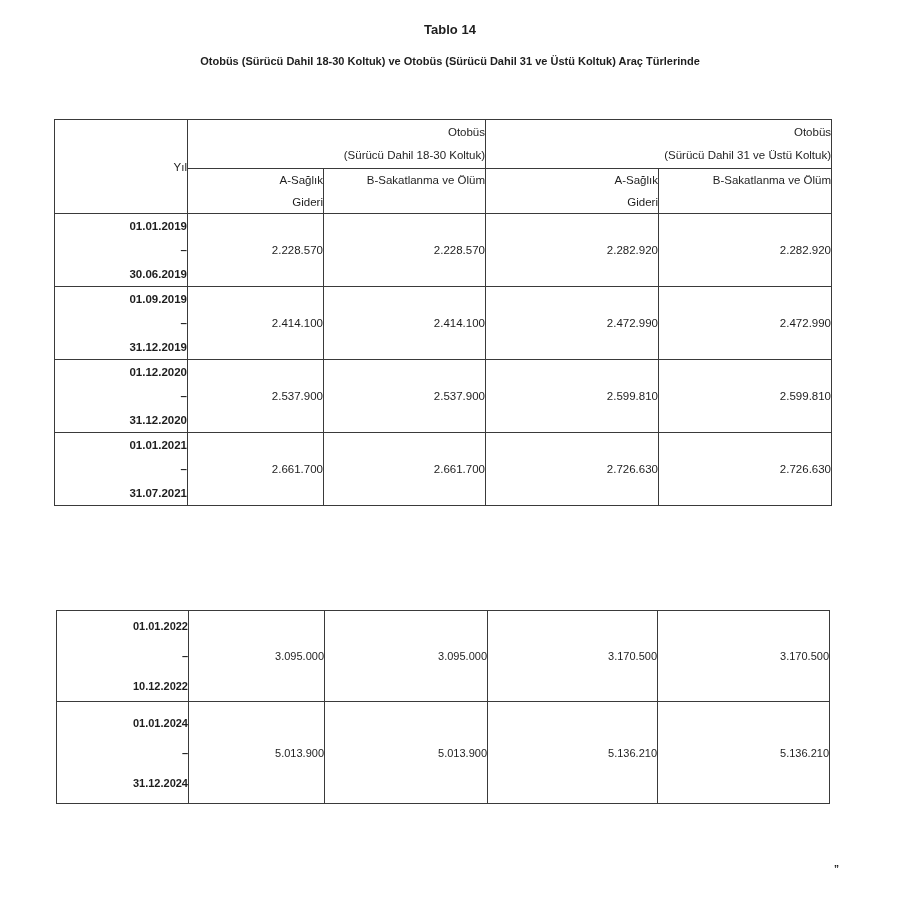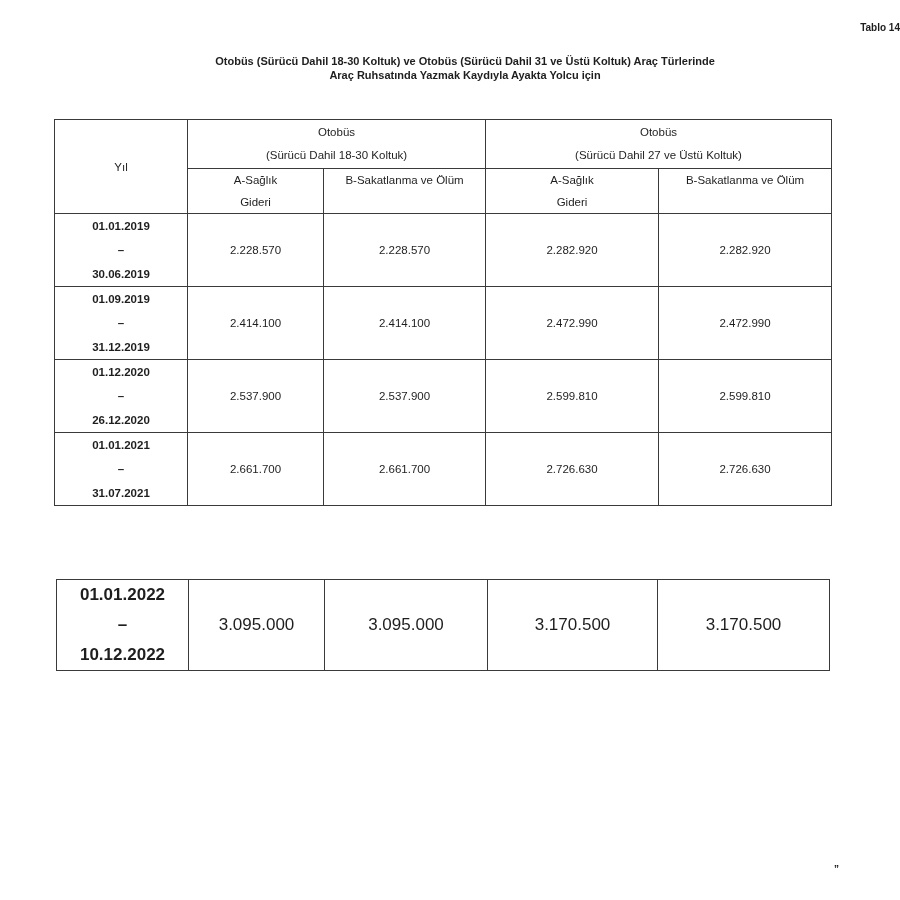--- a/index.html
+++ b/index.html
@@ -13,58 +13,58 @@
       position: relative;
       overflow: hidden;
       font-family: "Liberation Sans", "DejaVu Sans", sans-serif;
       color: #1e1e1e;
     }
     .doc-title {
       position: absolute;
       left: 0;
       width: 900px;
       top: 22px;
-      text-align: right;
+      text-align: center;
       font-weight: bold;
-      font-size: 10px;
+      font-size: 13px;
     }
     .doc-subtitle {
       position: absolute;
-      left: 145px;
+      left: 130px;
       width: 640px;
       top: 55px;
       text-align: center;
       font-weight: bold;
       font-size: 11px;
       line-height: 13.5px;
     }
     .doc-subtitle div { white-space: nowrap; }
 
     table.grid {
       position: absolute;
       border-collapse: collapse;
       table-layout: fixed;
       font-size: 11.5px;
     }
     table.grid td {
       border: 1.3px solid #3a3a3a;
-      text-align: center;
+      text-align: right;
       vertical-align: middle;
       padding: 0;
     }
     #top-table {
       left: 54px;
       top: 119px;
       width: 777px;
     }
     #bottom-table {
       left: 56px;
-      top: 579px;
+      top: 610px;
       width: 773px;
-      font-size: 17px;
+      font-size: 11px;
       padding-left: 33px;
     }
     .hdr-line { display: block; line-height: 23px; }
     .sub-hdr { vertical-align: top !important; }
     .sub-hdr span { display: block; line-height: 22px; }
     .date-cell span { display: block; font-weight: bold; }
     #top-table .date-cell span { line-height: 24px; }
     #bottom-table .date-cell span { line-height: 30px; }
     .dash { font-weight: bold; }
     .closing-quote {
@@ -75,21 +75,20 @@
       font-weight: bold;
     }
   </style>
 </head>
 <body>
 
 <div class="doc-title">Tablo 14</div>
 
 <div class="doc-subtitle">
   <div>Otobüs (Sürücü Dahil 18-30 Koltuk) ve Otobüs (Sürücü Dahil 31 ve Üstü Koltuk) Araç Türlerinde</div>
-  <div>Araç Ruhsatında Yazmak Kaydıyla Ayakta Yolcu için</div>
 </div>
 
 <table class="grid" id="top-table">
   <colgroup>
     <col style="width:133px">
     <col style="width:136px">
     <col style="width:162px">
     <col style="width:173px">
     <col style="width:173px">
   </colgroup>
@@ -97,21 +96,21 @@
       <tr style="height:49px">
     <td rowspan="2">
       <span>Yıl</span>
     </td>
     <td colspan="2">
       <span class="hdr-line">Otobüs</span>
       <span class="hdr-line">(Sürücü Dahil 18-30 Koltuk)</span>
     </td>
     <td colspan="2">
       <span class="hdr-line">Otobüs</span>
-      <span class="hdr-line">(Sürücü Dahil 27 ve Üstü Koltuk)</span>
+      <span class="hdr-line">(Sürücü Dahil 31 ve Üstü Koltuk)</span>
     </td>
   </tr>
   <tr style="height:37px">
     <td class="sub-hdr">
       <span>A-Sağlık</span>
       <span>Gideri</span>
     </td>
     <td class="sub-hdr">
       <span>B-Sakatlanma ve Ölüm</span>
     </td>
@@ -143,21 +142,21 @@
     </td>
     <td>2.414.100</td>
     <td>2.414.100</td>
     <td>2.472.990</td>
     <td>2.472.990</td>
   </tr>
   <tr style="height:73px">
     <td class="date-cell">
       <span>01.12.2020</span>
       <span class="dash">–</span>
-      <span>26.12.2020</span>
+      <span>31.12.2020</span>
     </td>
     <td>2.537.900</td>
     <td>2.537.900</td>
     <td>2.599.810</td>
     <td>2.599.810</td>
   </tr>
   <tr style="height:73px">
     <td class="date-cell">
       <span>01.01.2021</span>
       <span class="dash">–</span>
@@ -184,16 +183,27 @@
     <td class="date-cell">
       <span>01.01.2022</span>
       <span class="dash">–</span>
       <span>10.12.2022</span>
     </td>
     <td>3.095.000</td>
     <td>3.095.000</td>
     <td>3.170.500</td>
     <td>3.170.500</td>
   </tr>
+  <tr style="height:102px">
+    <td class="date-cell">
+      <span>01.01.2024</span>
+      <span class="dash">–</span>
+      <span>31.12.2024</span>
+    </td>
+    <td>5.013.900</td>
+    <td>5.013.900</td>
+    <td>5.136.210</td>
+    <td>5.136.210</td>
+  </tr>
 </tbody>
   </table>
 
 <div class="closing-quote">”</div>
 
 </body></html>

